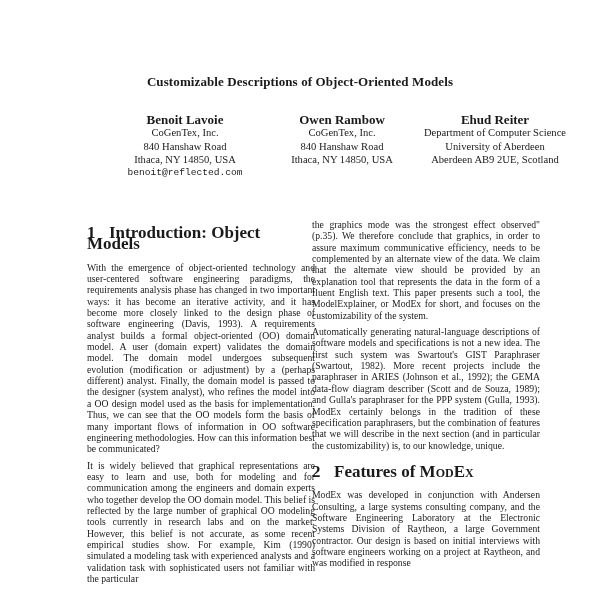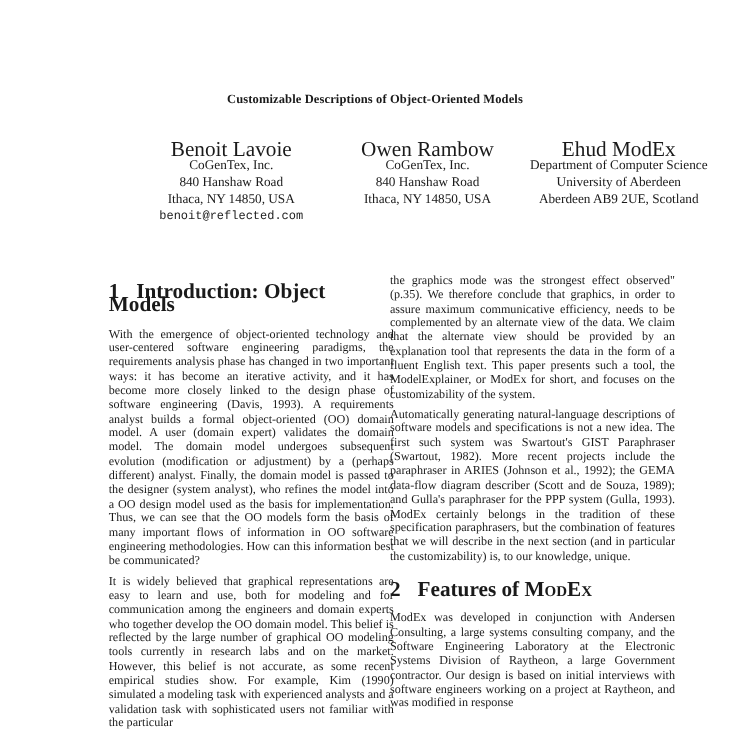--- a/index.html
+++ b/index.html
@@ -1,22 +1,22 @@
 <!DOCTYPE html>
 <html><head>
   <meta charset="utf-8">
   <style>
     html, body { margin: 0; padding: 0; background: #ffffff; }
     body { width: 600px; height: 600px; overflow: hidden; position: relative;
       font-family: "Liberation Serif", "DejaVu Serif", serif; color: #1a1a1a; }
     .title { position: absolute; top: 74px; left: 0; width: 600px; text-align: center;
-      font-size: 10px; font-weight: bold; letter-spacing: 0.1px; }
+      font-size: 13px; font-weight: bold; letter-spacing: 0.1px; }
     .authors { position: absolute; top: 113px; left: 95px; width: 460px; }
     .author { position: absolute; text-align: center; font-size: 10.6px; line-height: 13.3px; }
-    .author .name { font-weight: normal; font-size: 17px; }
+    .author .name { font-weight: bold; font-size: 13px; }
     .author .email { font-family: "Liberation Mono", "DejaVu Sans Mono", monospace; font-size: 9.6px; }
     .a1 { left: -10px; width: 200px; }
     .a2 { left: 172px; width: 150px; }
     .a3 { left: 300px; width: 200px; }
     .col { position: absolute; top: 227px; width: 228px; font-size: 9.7px; line-height: 11.35px;
       text-align: justify; }
     .col-left { left: 87px; }
     .col-right { left: 312px; top: 219px; }
     .section-heading { font-weight: bold; font-size: 17px; margin: 0 0 12px 0; text-align: left; }
     .section-heading .num { display: inline-block; width: 22px; }
@@ -39,21 +39,21 @@
       <div>Ithaca, NY 14850, USA</div>
       <div class="email">benoit@reflected.com</div>
     </div>
     <div class="author a2">
       <div class="name">Owen Rambow</div>
       <div>CoGenTex, Inc.</div>
       <div>840 Hanshaw Road</div>
       <div>Ithaca, NY 14850, USA</div>
     </div>
     <div class="author a3">
-      <div class="name">Ehud ModEx</div>
+      <div class="name">Ehud Reiter</div>
       <div>Department of Computer Science</div>
       <div>University of Aberdeen</div>
       <div>Aberdeen AB9 2UE, Scotland</div>
     </div>
   </div>
 
   <div class="col col-left">
     <div class="section-heading">
       <span class="num">1</span><span>Introduction: Object Models</span>
     </div>

